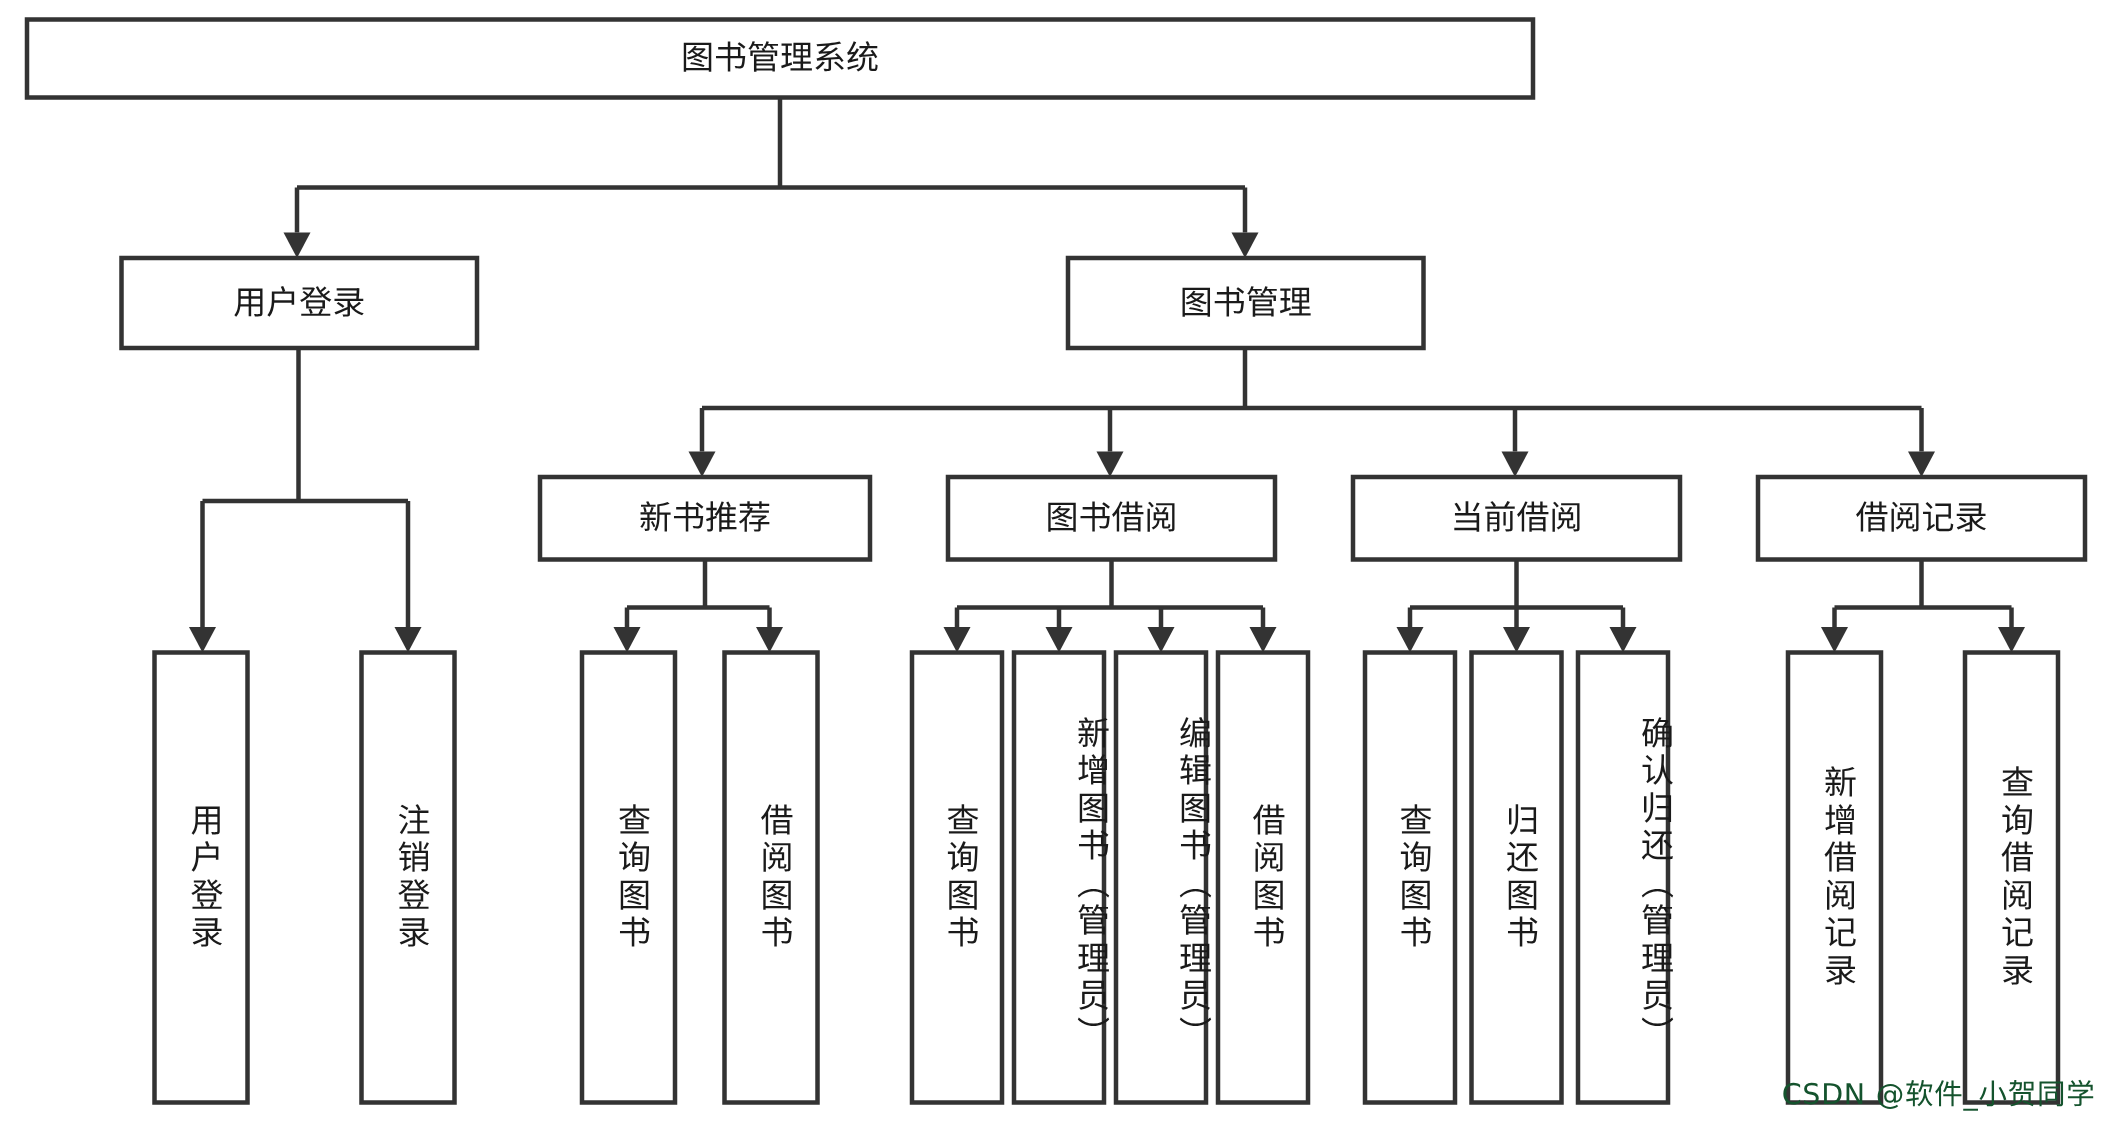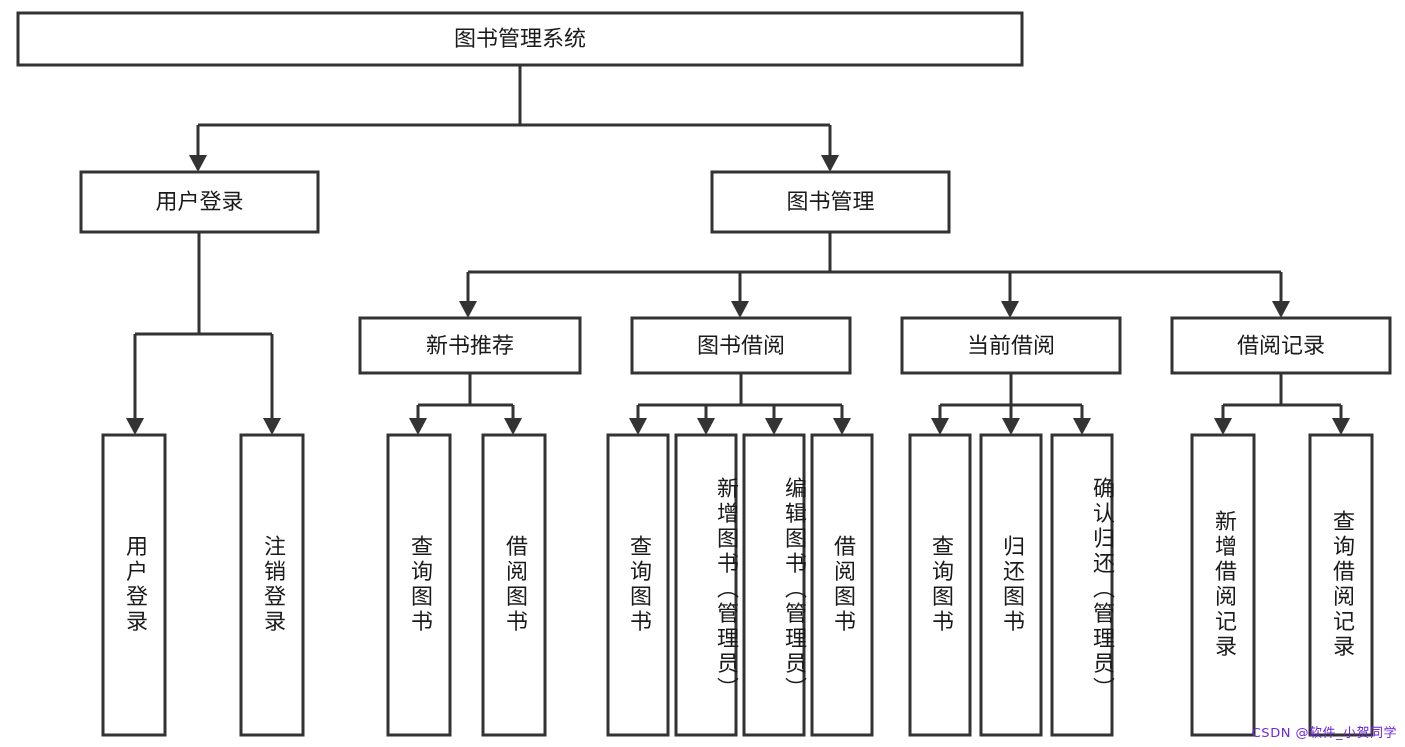--- a/index.html
+++ b/index.html
@@ -66,22 +66,22 @@
     user-select: none;
   }
   .node-label-v.centered {
     align-items: center;
   }
   .watermark {
     position: absolute;
     right: 8px;
     bottom: 6px;
     font-family: "DejaVu Sans", "Liberation Sans", sans-serif;
-    font-size: 13px;
-    color: #6d28d9;
+    font-size: 19px;
+    color: #14532d;
     letter-spacing: 0.5px;
     white-space: nowrap;
   }
 </style>
 </head>
 <body>
 
 <div id="diagram-root">
   <svg class="diagram-canvas" id="diagram-svg" viewBox="0 0 1405 747" xmlns="http://www.w3.org/2000/svg">
       <line x1="520" y1="65" x2="520" y2="125" class="connector-line"></line>

